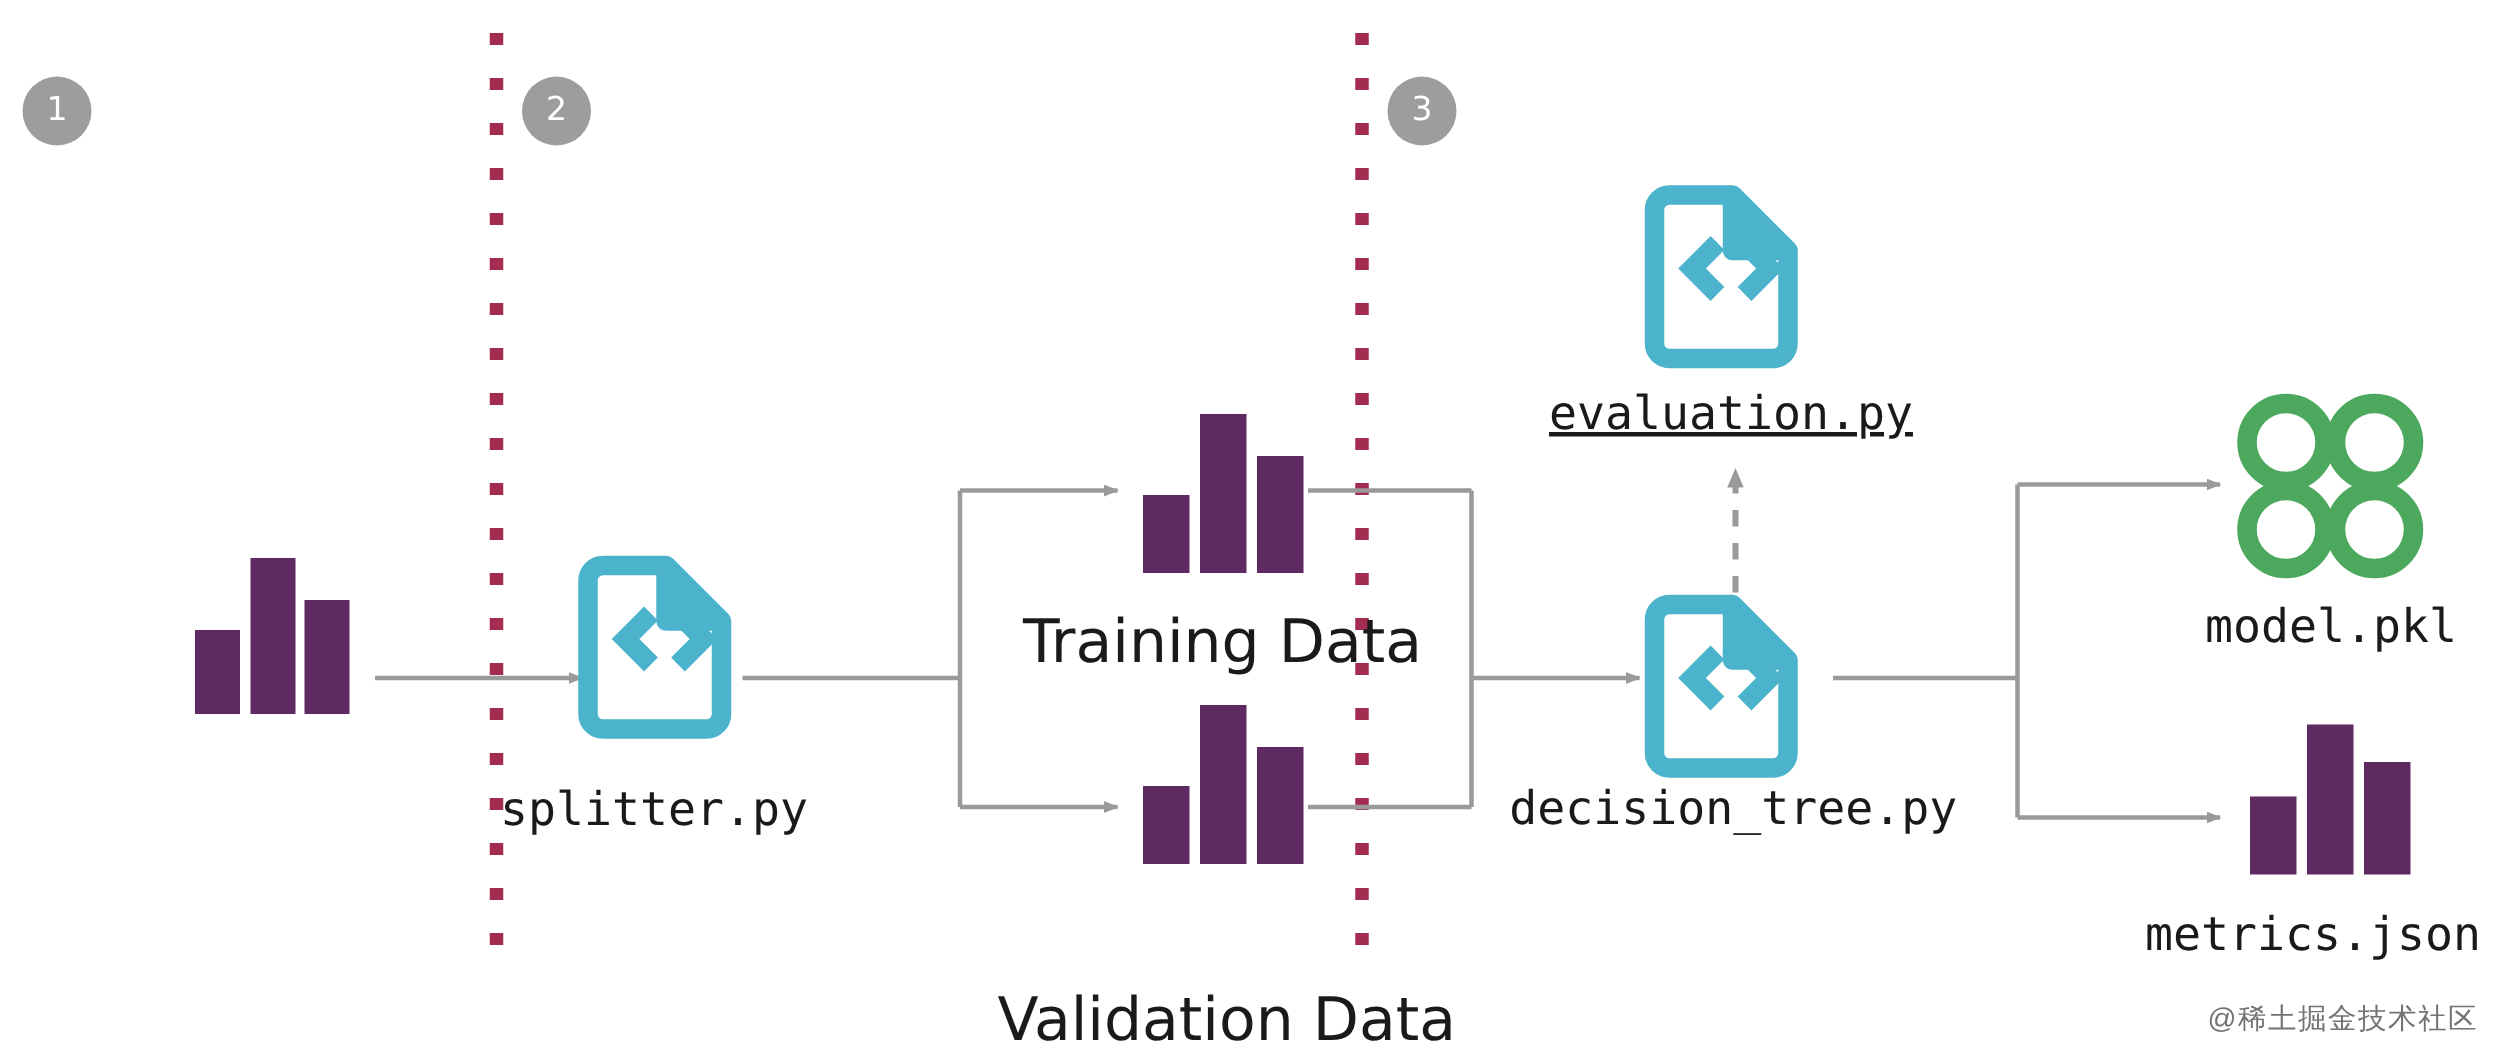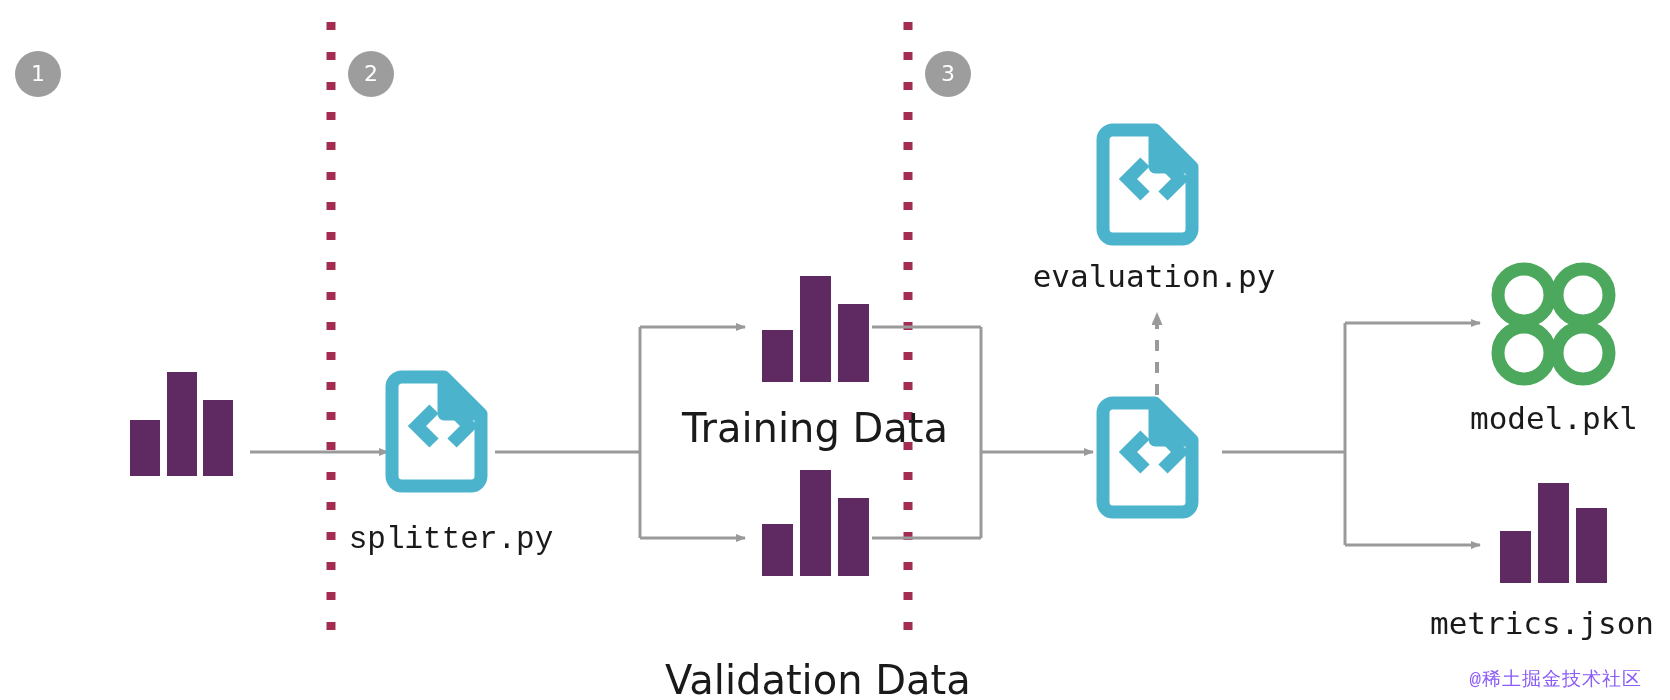--- a/index.html
+++ b/index.html
@@ -47,24 +47,24 @@
     background: #9d9d9d;
     color: #ffffff;
     font-family: "DejaVu Sans", "Liberation Sans", sans-serif;
     font-size: 22px;
     line-height: 46px;
     text-align: center;
     font-weight: 400;
   }
   .watermark {
     position: absolute;
-    right: 28px;
+    right: 18px;
     bottom: 8px;
-    color: #8b5cf6;
-    font-family: Liberation Mono, monospace;
+    color: #737373;
+    font-family: Liberation Sans, sans-serif;
     font-size: 19px;
     letter-spacing: 1px;
   }
 </style>
 </head>
 <body>
 
 <div id="canvas">
 
   <svg class="layer" viewBox="0 0 1670 700">
@@ -153,28 +153,29 @@
       <rect x="1538" y="483" width="31" height="100" fill="#5E2A61"></rect>
       <rect x="1576" y="508" width="31" height="75" fill="#5E2A61"></rect>
     </g>
   </svg>
 
   <div class="step-badge" style="left:15px; top:51px;">1</div>
   <div class="step-badge" style="left:348px; top:51px;">2</div>
   <div class="step-badge" style="left:925px; top:51px;">3</div>
 
 
-  <div class="node-label mono-label" style="left:323px; top:522px; width:256px;font-family:Liberation Mono, monospace;">splitter.py</div>
+  <div class="node-label mono-label" style="left:308px; top:522px; width:256px;">splitter.py</div>
 
   <div class="node-label sans-label" style="left:665px; top:405px; width:300px;">Training Data</div>
 
   <div class="node-label sans-label" style="left:665px; top:621px; width:300px;margin-top:36px;">Validation Data</div>
 
-  <div class="node-label mono-label" style="left:1004px; top:258px; width:300px;">evaluation.py</div>
+  <div class="node-label mono-label" style="left:1004px; top:258px; width:300px;text-decoration:underline;">evaluation.py</div>
 
+  <div class="node-label mono-label" style="left:978px; top:521px; width:355px;">decision_tree.py</div>
 
   <div class="node-label mono-label" style="left:1424px; top:400px; width:260px;">model.pkl</div>
 
   <div class="node-label mono-label" style="left:1406px; top:605px; width:272px;">metrics.json</div>
 
   <div class="watermark">@稀土掘金技术社区</div>
 
 </div>
 
 </body></html>

